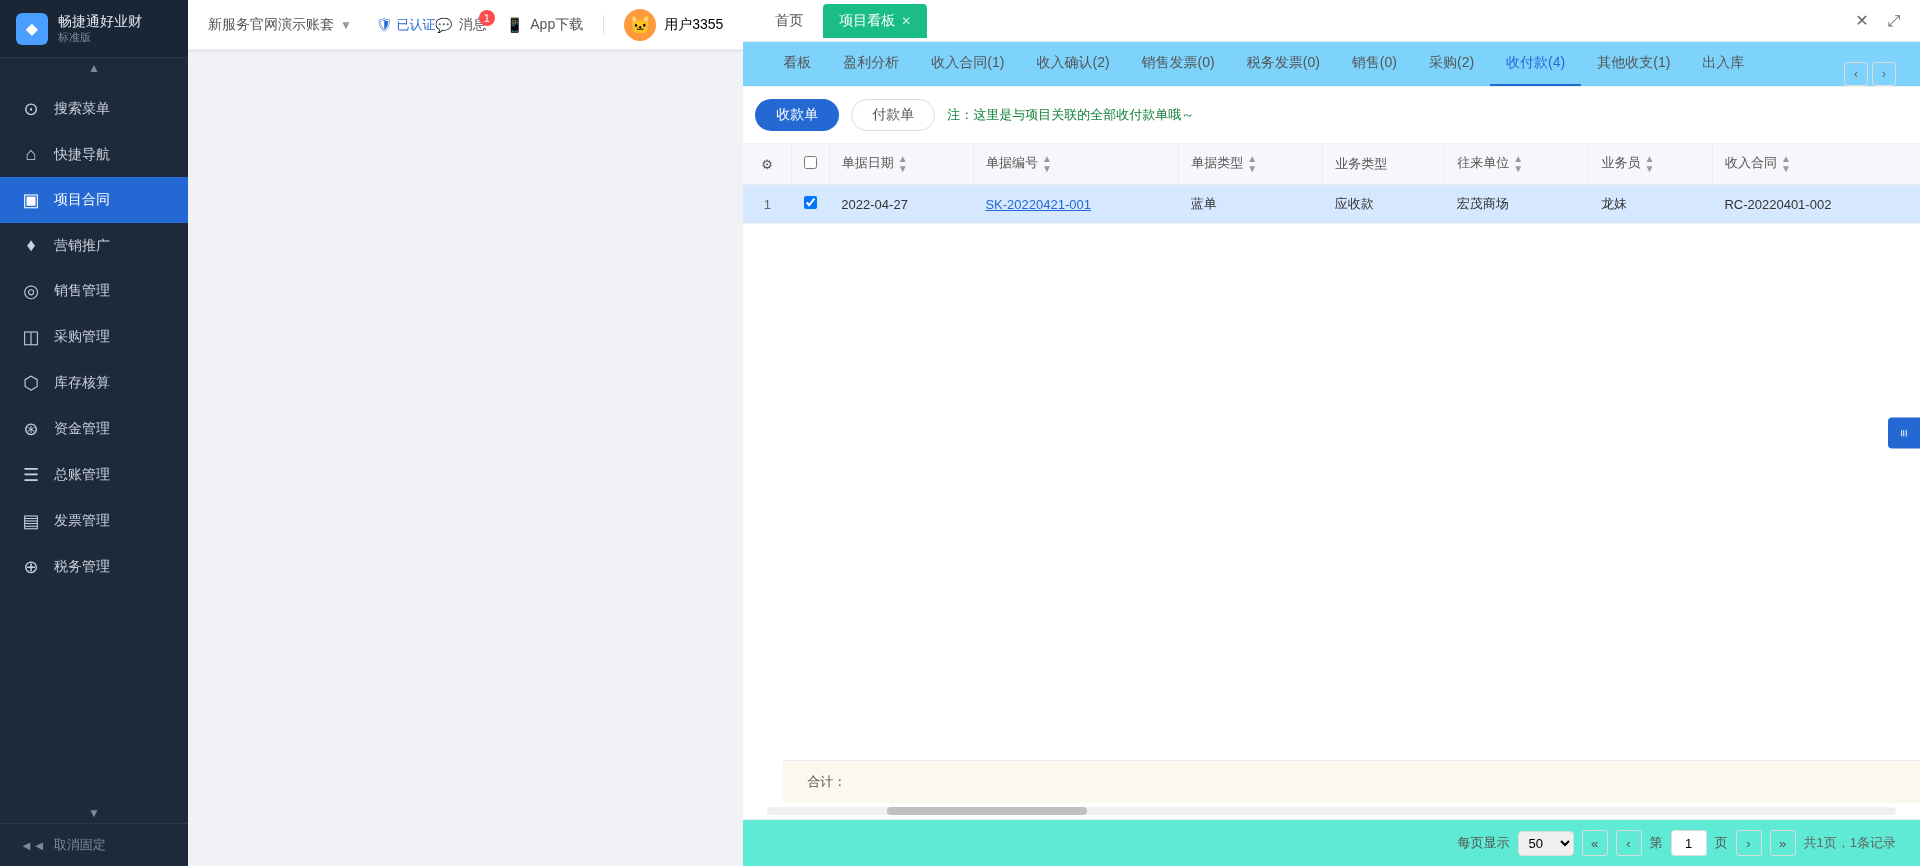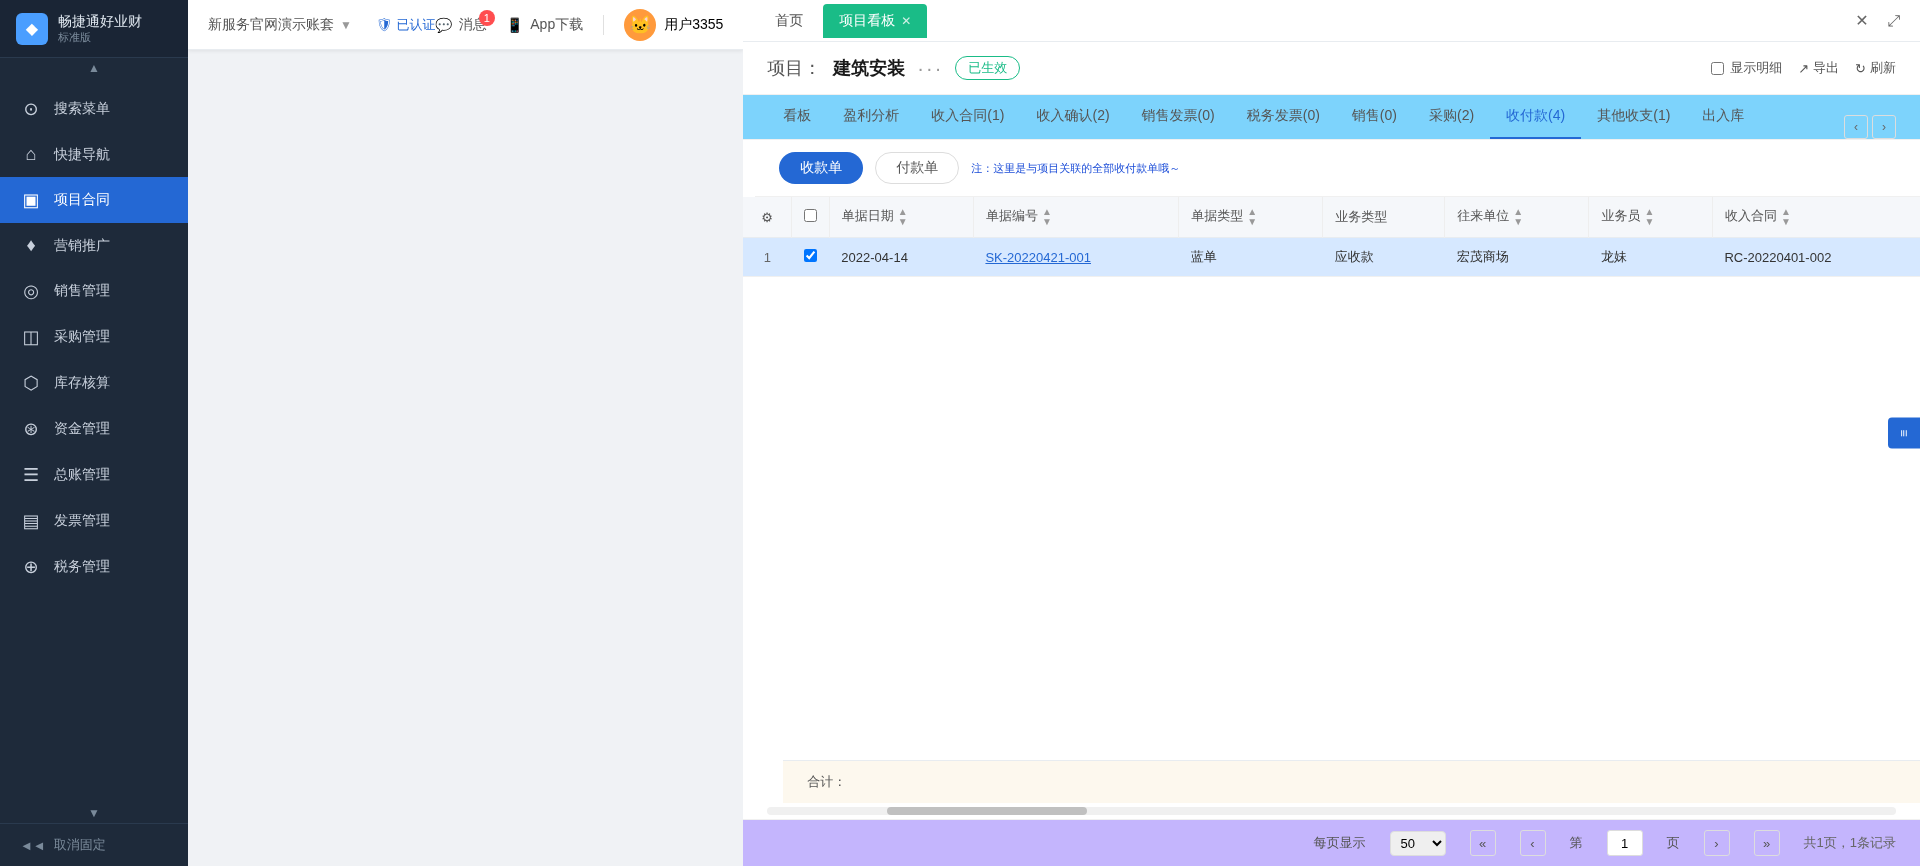--- a/index.html
+++ b/index.html
@@ -321,46 +321,45 @@
       justify-content: center;
       cursor: pointer;
       color: #666;
       border: 1px solid #ddd;
       border-radius: 3px;
       font-size: 12px;
     }
 
     
     .content-tabs {
-      padding: 12px 24px;
+      padding: 12px 12px;
       display: flex;
       align-items: center;
       gap: 12px;
       background: white;
       border-bottom: 1px solid #f0f0f0;
-      margin-left: 12px;
     }
     .content-tab {
       padding: 6px 20px;
       border-radius: 20px;
       cursor: pointer;
       font-size: 14px;
       border: 1px solid transparent;
     }
     .content-tab.active {
       background: #2468d4;
       color: white;
     }
     .content-tab:not(.active) {
       color: #555;
       border-color: #ddd;
     }
     .content-note {
-      color: #1d4ed8;
-      font-size: 11px;
+      color: #15803d;
+      font-size: 13px;
     }
 
     
     .table-wrapper {
       flex: 1;
       overflow: auto;
       padding: 0;
     }
     table {
       width: 100%;
@@ -441,22 +440,22 @@
       background: #c0c0c0;
       border-radius: 4px;
     }
 
     
     .pagination {
       padding: 10px 24px;
       display: flex;
       align-items: center;
       justify-content: flex-end;
-      gap: 24px;
-      background: #c4b5fd;
+      gap: 8px;
+      background: #5eead4;
       border-top: 1px solid #f0f0f0;
       font-size: 13px;
       color: #555;
     }
     .pagination-select {
       border: 1px solid #ddd;
       border-radius: 4px;
       padding: 3px 6px;
       font-size: 13px;
       cursor: pointer;
@@ -617,40 +616,20 @@
         <span class="tab-close">✕</span>
       </div>
       <div class="tab-window-controls">
         <div class="win-ctrl">✕</div>
         <div class="win-ctrl">⤢</div>
       </div>
     </div>
 
     <div class="page-content">
 
-      <div class="project-header">
-        <span style="color:#555; font-size:18px;">项目：</span>
-        <span class="project-title">建筑安装</span>
-        <span class="project-dots">···</span>
-        <span class="status-badge">已生效</span>
-        <div class="project-actions">
-          <label class="checkbox-label">
-            <input type="checkbox" style="">
-            <span>显示明细</span>
-          </label>
-          <div class="project-action">
-            <span>↗</span>
-            <span>导出</span>
-          </div>
-          <div class="project-action">
-            <span>↻</span>
-            <span>刷新</span>
-          </div>
-        </div>
-      </div>
 
       <div class="sub-nav">
         <div class="sub-nav-item">看板</div>
         <div class="sub-nav-item">盈利分析</div>
         <div class="sub-nav-item">收入合同(1)</div>
         <div class="sub-nav-item">收入确认(2)</div>
         <div class="sub-nav-item">销售发票(0)</div>
         <div class="sub-nav-item">税务发票(0)</div>
         <div class="sub-nav-item">销售(0)</div>
         <div class="sub-nav-item">采购(2)</div>
@@ -737,21 +716,21 @@
                       <span>▼</span>
                     </div>
                 </div>
               </th>
             </tr>
           </thead>
           <tbody id="table-body">
           <tr class="selected">
     <td class="td-index">1</td>
     <td class="td-checkbox"><input type="checkbox" checked="" style=""></td>
-    <td>2022-04-14</td>
+    <td>2022-04-27</td>
     <td class="td-link">SK-20220421-001</td>
     <td>蓝单</td>
     <td>应收款</td>
     <td>宏茂商场</td>
     <td>龙妹</td>
     <td>RC-20220401-002</td>
   </tr>
             </tbody>
         </table>
       </div>

